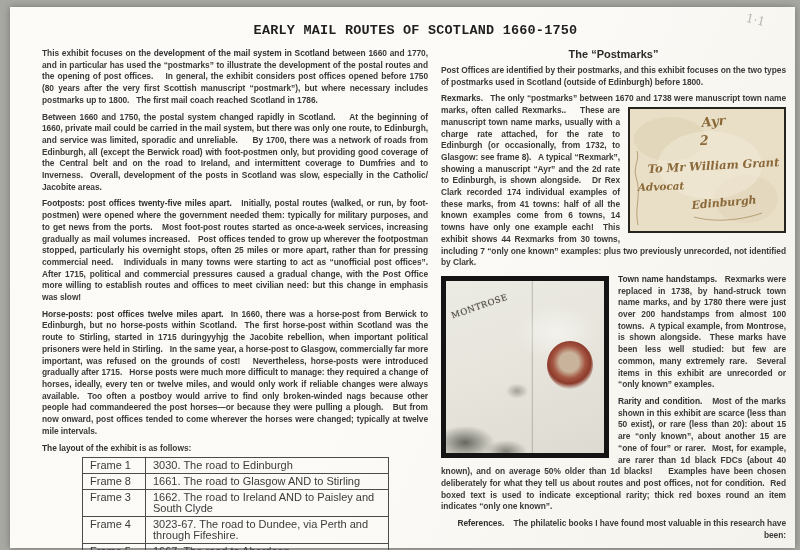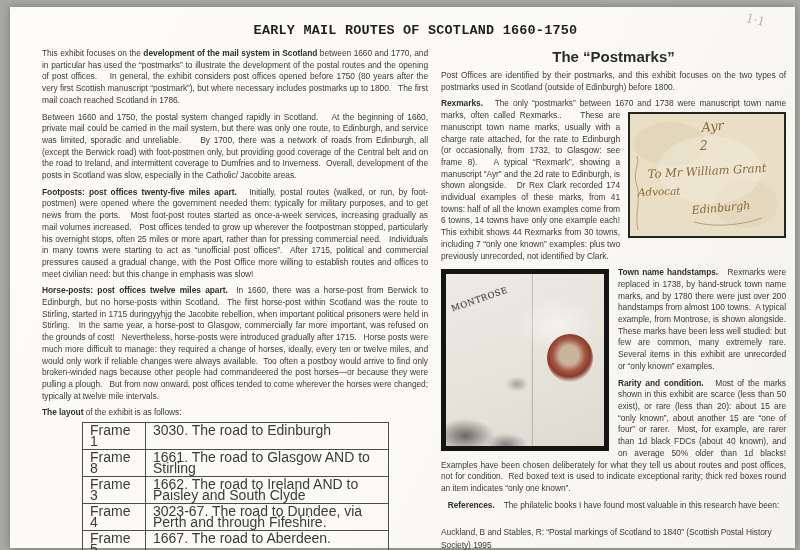--- a/index.html
+++ b/index.html
@@ -9,26 +9,26 @@
         background:linear-gradient(115deg,#fcfbf8 0%,#fbfaf6 55%,#f3f2ec 100%);
         box-shadow:0 0 7px rgba(0,0,0,.3);
         padding:14px 6px 0 32px;box-sizing:border-box;color:#3b3b3b;}
   .pencil{position:absolute;top:6px;right:30px;color:#b7b7ae;font-size:12px;
           font-family:"DejaVu Serif",serif;transform:rotate(14deg);}
   h1{margin:2px 0 10px;text-align:center;font-size:13.5px;letter-spacing:.2px;color:#1f1f1f;font-family:Liberation Mono, monospace;}
   .cols{display:flex;gap:13px;}
   .col-left{width:386px;flex:none;}
   .col-right{width:345px;flex:none;}
   p{margin:0 0 5px;font-size:8.4px;line-height:11.7px;text-align:justify;
-    white-space:pre-wrap;letter-spacing:-0.05px;}
+    white-space:pre-wrap;letter-spacing:-0.05px;font-weight:bold;}
   b{color:#313131;}
-  h2{margin:0 0 5px;text-align:center;font-size:15px;color:#2b2b2b;}
+  h2{margin:0 0 5px;text-align:center;font-size:11px;color:#2b2b2b;}
   .layout-line{margin:1px 0 3px;}
   table{border-collapse:collapse;margin:2px 0 0 40px;}
-  td{border:1px solid #4c4c4c;padding:2px 7px;font-size:14px;line-height:11px;
+  td{border:1px solid #4c4c4c;padding:2px 7px;font-size:11px;line-height:11px;
      vertical-align:top;color:#3b3b3b;}
   td.c1{width:48px;}
   td.c2{width:228px;}
   
   .ayr{float:right;margin:2px 0 4px 8px;}
   .ayr text{font-family:"DejaVu Serif",serif;font-style:italic;fill:#8a6838;}
   
   .mont{float:left;width:168px;height:182px;background:#141414;padding:5px;
         box-sizing:border-box;margin:2px 9px 5px 0;}
   .mont-paper{position:relative;width:100%;height:100%;
@@ -38,21 +38,21 @@
       radial-gradient(ellipse 16px 11px at 45% 64%, rgba(110,108,98,.55), transparent 70%),
       radial-gradient(ellipse 60px 40px at 70% 30%, rgba(255,255,255,.5), transparent 70%),
       linear-gradient(90deg, transparent 54%, rgba(140,138,126,.55) 54.5%, transparent 55.4%),
       linear-gradient(160deg,#ecebe4 0%,#e6e4db 50%,#dddbd1 100%);}
   .mont-stamp{position:absolute;top:20px;left:4px;transform:rotate(-19deg);
       font-family:"DejaVu Serif",serif;font-size:8.5px;letter-spacing:.6px;
       color:#504d44;text-shadow:0 0 1px rgba(80,78,68,.55);}
   .mont-seal{position:absolute;top:60px;right:11px;width:46px;height:48px;border-radius:50%;
       background:radial-gradient(circle at 48% 44%, #c9b39b 0 27%, #a45642 45%, #8c3a2b 60%,
                  rgba(130,55,42,.25) 71%, transparent 78%);}
-  .refs-head{clear:left;margin:3px 0 15px;text-align:center;}
+  .refs-head{clear:left;margin:3px 0 15px;text-align:right;}
   .ref{font-size:8.4px;line-height:12.2px;letter-spacing:-0.05px;color:#3b3b3b;}
 </style>
 </head>
 <body>
 
 <div class="page">
   <div class="pencil">1·1</div>
   <h1>EARLY MAIL ROUTES OF SCOTLAND  1660-1750</h1>
 
   <div class="cols">

